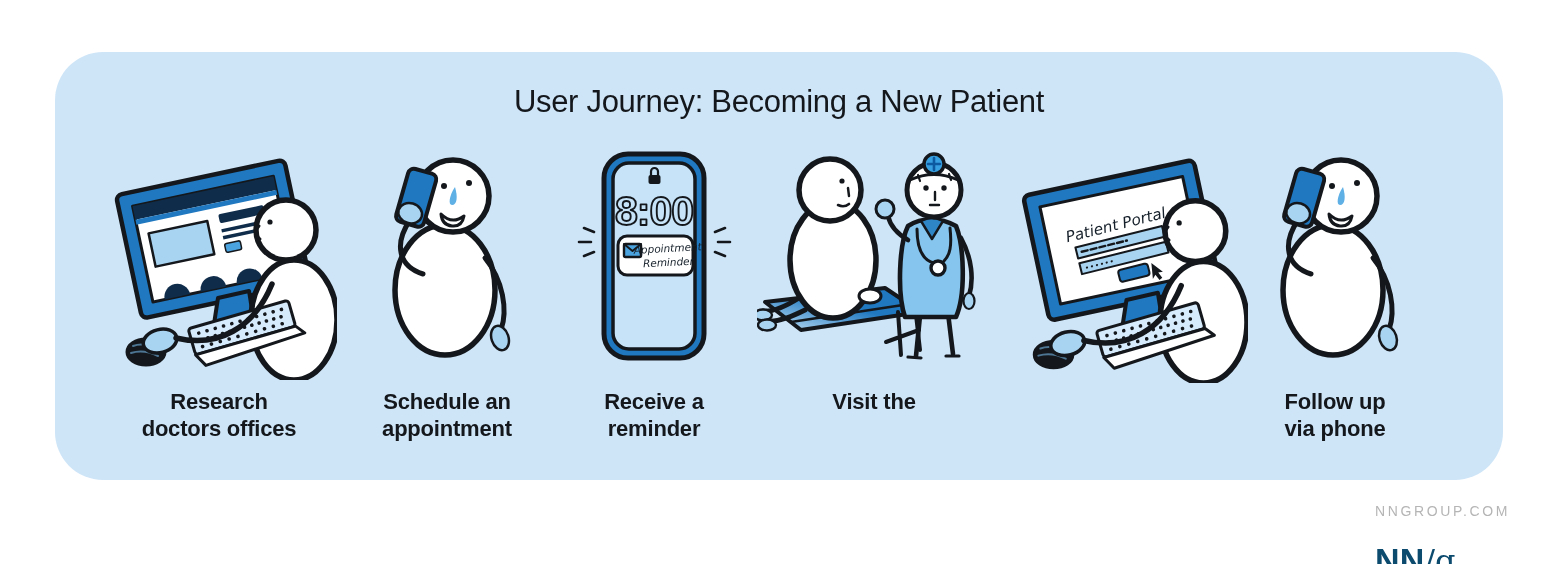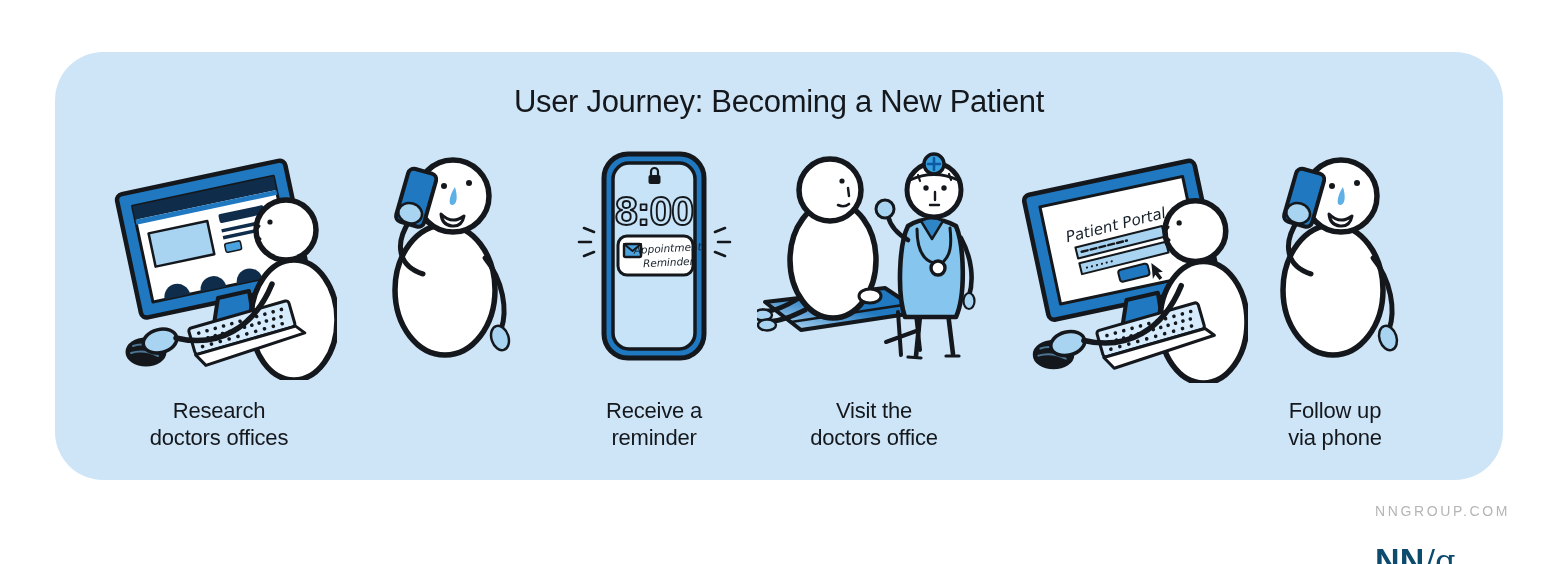--- a/index.html
+++ b/index.html
@@ -18,21 +18,21 @@
     border-radius:48px;background:var(--card-bg);
   }
   .title{
     position:absolute;top:32px;left:0;width:100%;text-align:center;
     font-size:31px;letter-spacing:-0.3px;color:var(--ink);font-weight:400;
   }
   .title b{font-weight:400}
   .step{position:absolute;top:96px;width:240px;text-align:center}
   .art{height:235px;display:flex;align-items:flex-start;justify-content:center}
   .label{
-    margin-top:14px;font-weight:400;font-size:22px;line-height:27px;color:var(--ink);
+    margin-top:5px;font-weight:700;font-size:22px;line-height:27px;color:var(--ink);
     letter-spacing:-0.2px;
   }
   .step-1{left:44px}.step-2{left:272px}.step-3{left:479px}
   .step-4{left:699px}.step-5{left:953px}.step-6{left:1160px}
   .footer{
     position:absolute;right:44px;top:503px;display:flex;align-items:baseline;gap:22px;flex-direction:column;
   }
   .site{color:var(--footer-gray);font-size:14px;letter-spacing:2.6px;font-weight:400}
   .logo{font-size:34px;font-weight:700;color:#0c4a6e;letter-spacing:0}
   .logo .g{font-weight:400;font-family:"DejaVu Serif", serif;font-size:32px}
@@ -109,20 +109,24 @@
         <circle cx="88" cy="48" r="36" class="fW sI" stroke-width="5.5"></circle>
         <g transform="rotate(16 50 52)">
           <rect x="36" y="22" width="29" height="55" rx="6" class="fB sI" stroke-width="4"></rect>
           <ellipse cx="49" cy="66" rx="12" ry="10" class="fL sI" stroke-width="2.5"></ellipse>
         </g>
         <circle cx="79" cy="38" r="3" class="fI"></circle>
         <circle cx="104" cy="35" r="3" class="fI"></circle>
         <path d="M90 39 C 93 49 92 57 87 57 C 83 57 84 48 90 39 Z" fill="#5fb0e5"></path>
         <path d="M76 66 q11 11 23 2 q-2 11 -12 10 q-10 -1 -11 -12 z" class="fW sI" stroke-width="3"></path>
       </svg>
+    </div>
+    <div class="label">
+      <div>Schedule an</div>
+      <div>appointment</div>
     </div>
   </div>
 
   <div class="step step-3">
     <div class="art">
       <svg width="165" height="220" viewBox="0 0 165 220">
         <path d="M12 80 l10 4 M7 94 l12 0 M12 108 l10 -4" class="nf sI" stroke-width="2.6"></path>
         <path d="M153 80 l-10 4 M158 94 l-12 0 M153 108 l-10 -4" class="nf sI" stroke-width="2.6"></path>
         <rect x="32" y="6" width="100" height="204" rx="24" class="fB sI" stroke-width="5"></rect>
         <rect x="41" y="15" width="82" height="186" rx="16" class="fS sI" stroke-width="3.5"></rect>
@@ -191,21 +195,20 @@
           <circle cx="177" cy="16" r="10" class="fMi sI" stroke-width="3.4"></circle>
           <path d="M177 10 v12 M171 16 h12" stroke="#0e5aa0" stroke-width="2.6" fill="none"></path>
           <circle cx="169" cy="40" r="2.7" class="fI"></circle>
           <circle cx="187" cy="40" r="2.7" class="fI"></circle>
           <path d="M178 44 l0 8 M173 57 l9 0" class="nf sI" stroke-width="2.4"></path>
         </g>
       </svg>
     </div>
     <div class="label">
       <div>Visit the</div>
-      <div>doctors office</div>
     </div>
   </div>
 
   <div class="step step-5">
     <div class="art">
       <svg width="243" height="235" viewBox="0 0 235 232">
         <g transform="rotate(-12 112 95)">
           <rect x="26" y="28" width="172" height="126" rx="6" class="fB sI" stroke-width="4.5"></rect>
           <rect x="40" y="42" width="144" height="98" class="fW sI" stroke-width="3"></rect>
           <g transform="rotate(-2 112 90)">

